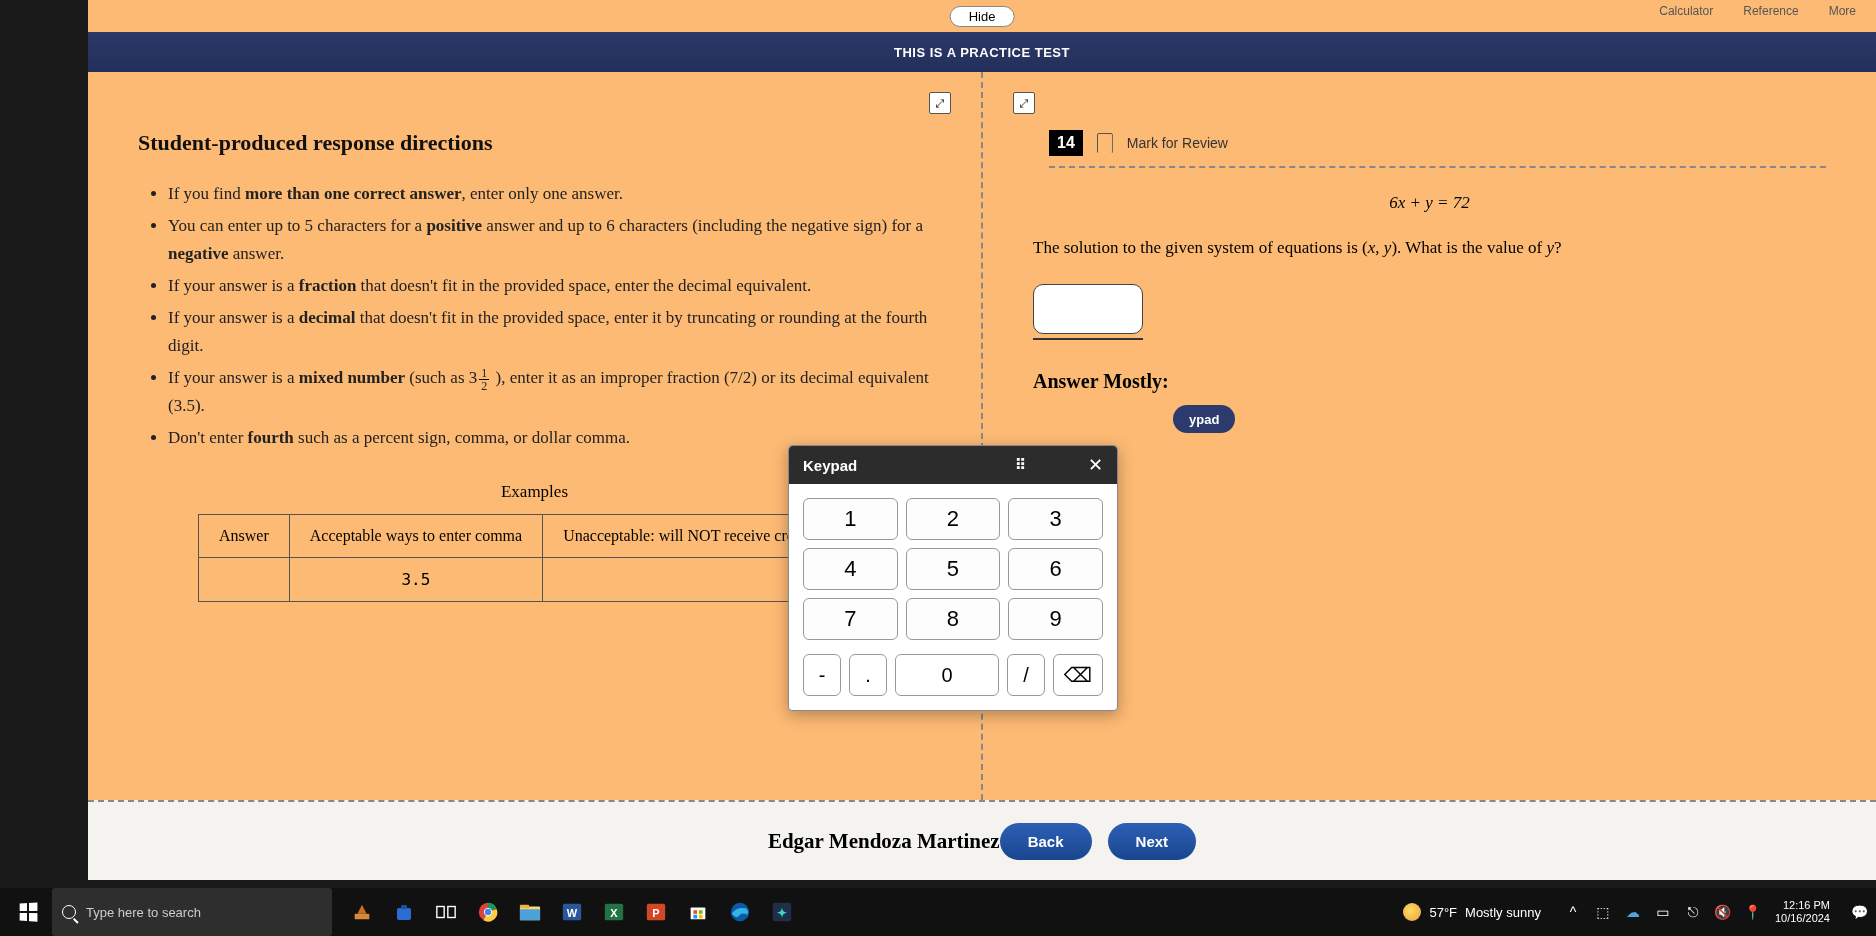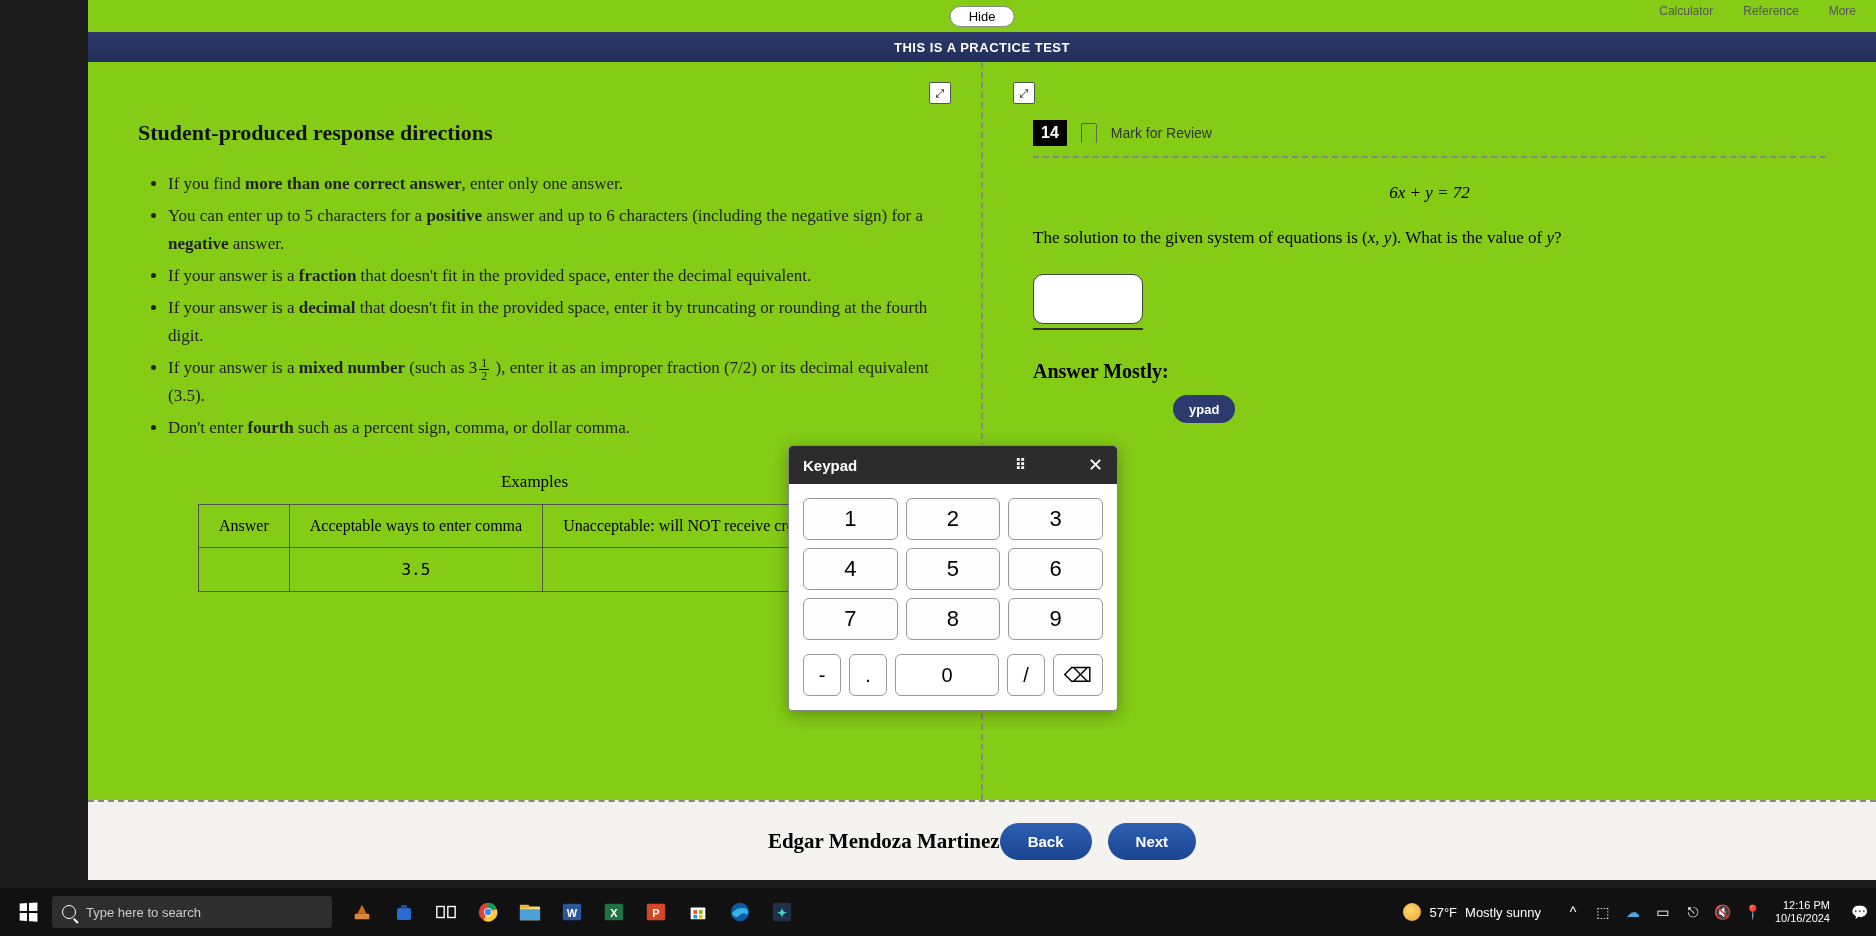--- a/index.html
+++ b/index.html
@@ -10,21 +10,21 @@
       height: 936px;
       position: relative;
       overflow: hidden;
     }
     .app-window {
       position: absolute;
       top: 0;
       left: 88px;
       right: 0;
       height: 880px;
-      background: #84cc16;
+      background: #fdba74;
     }
     .top-bar {
       height: 32px;
       position: relative;
       display: flex;
       justify-content: center;
       align-items: center;
     }
     .hide-btn {
       position: absolute;
@@ -46,21 +46,21 @@
       gap: 30px;
       font-family: Arial, sans-serif;
       font-size: 12px;
       color: #555;
     }
     .top-tool { cursor: pointer; display: flex; flex-direction: column; align-items: center; gap: 0; }
     .banner {
       background: #2d3a6e;
       background: linear-gradient(#2c3968, #232f5a);
       color: #fff;
-      height: 30px;
+      height: 40px;
       display: flex;
       justify-content: center;
       align-items: center;
       font-family: Arial, sans-serif;
       font-weight: bold;
       font-size: 13px;
       letter-spacing: 0.5px;
     }
     .content {
       display: flex;
@@ -122,20 +122,21 @@
     .directions li { margin-bottom: 4px; }
     .directions b { font-weight: bold; }
     .question-header {
       display: flex;
       align-items: center;
       gap: 14px;
       margin-top: 28px;
       margin-bottom: 10px;
       border-bottom: 2px dashed #888;
       padding-bottom: 10px;
+      margin-left: 16px;
     }
     .question-num {
       background: #000;
       color: #fff;
       font-family: Arial, sans-serif;
       font-weight: bold;
       font-size: 16px;
       padding: 4px 8px;
     }
     .bookmark-icon {
@@ -331,21 +332,21 @@
       display: grid;
       grid-template-columns: 8px 8px;
       grid-template-rows: 8px 8px;
       gap: 1.5px;
       transform: perspective(30px) rotateY(-12deg);
     }
     .win-logo div { background: #fff; }
     .search-box {
       background: #2e2e2e;
       border-radius: 3px;
-      height: 32px;
+      height: 48px;
       width: 280px;
       display: flex;
       align-items: center;
       padding: 0 10px;
       gap: 10px;
       margin-left: 4px;
     }
     .search-circle {
       width: 14px; height: 14px; border: 1.5px solid #fff; border-radius: 50%;
       position: relative;

